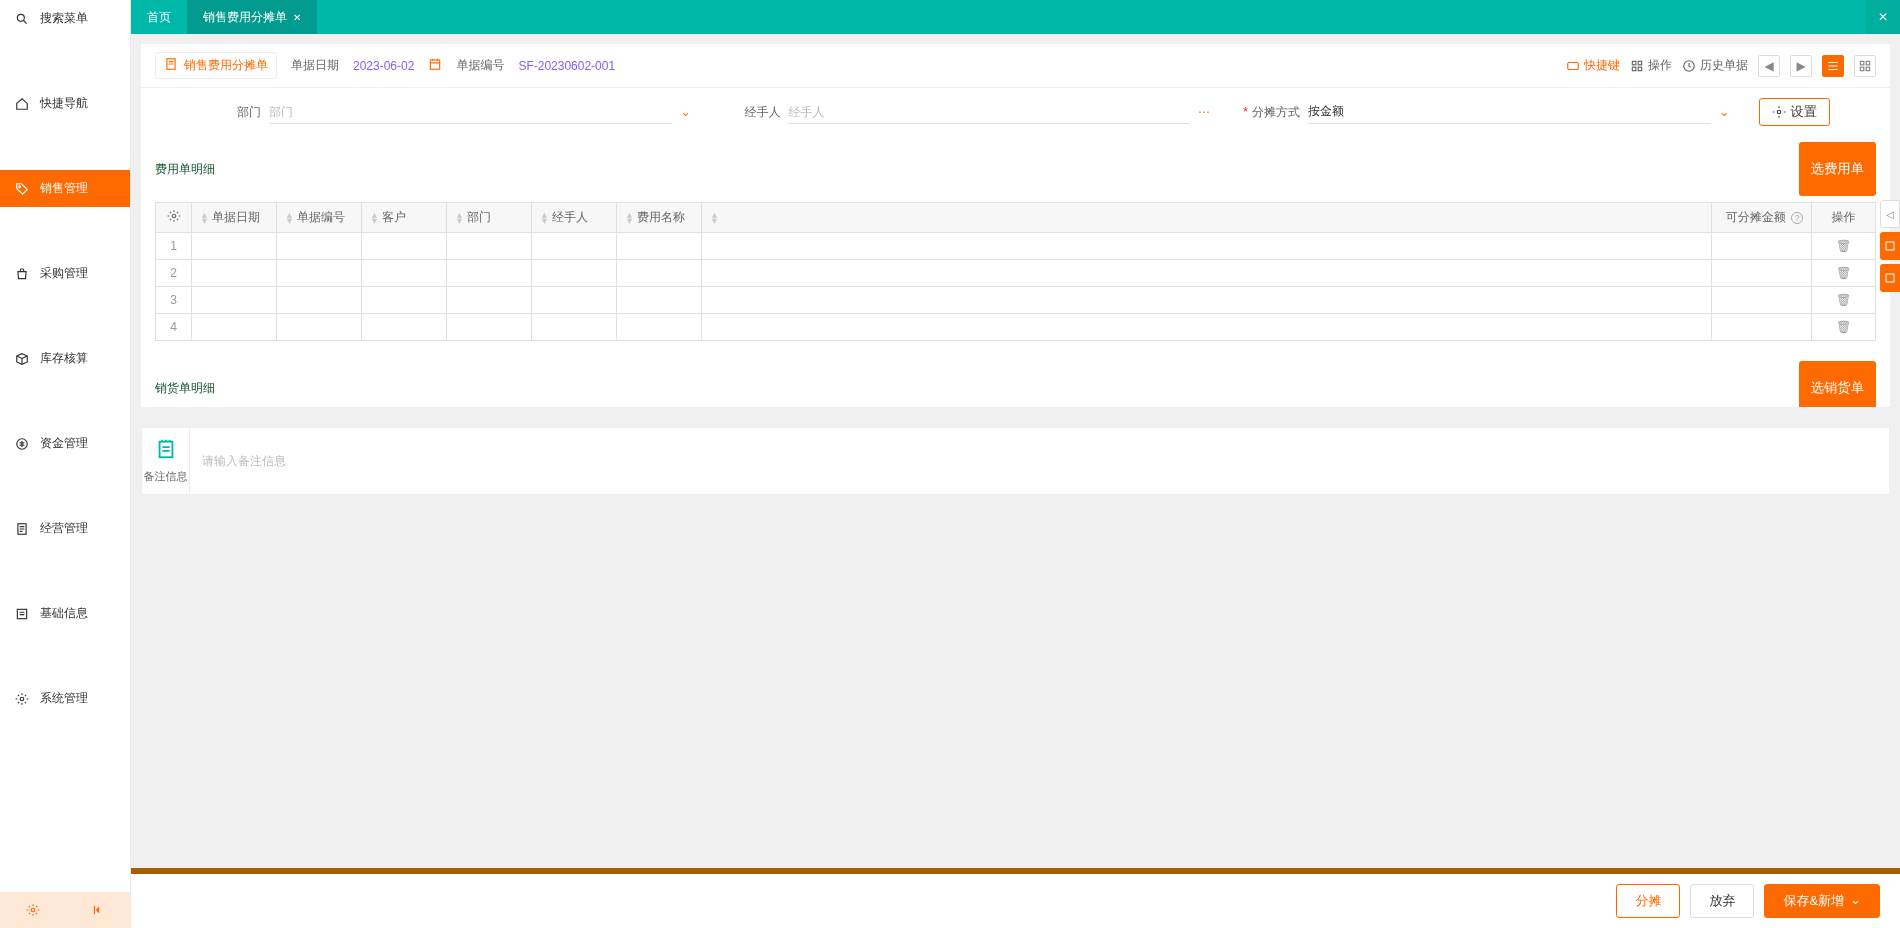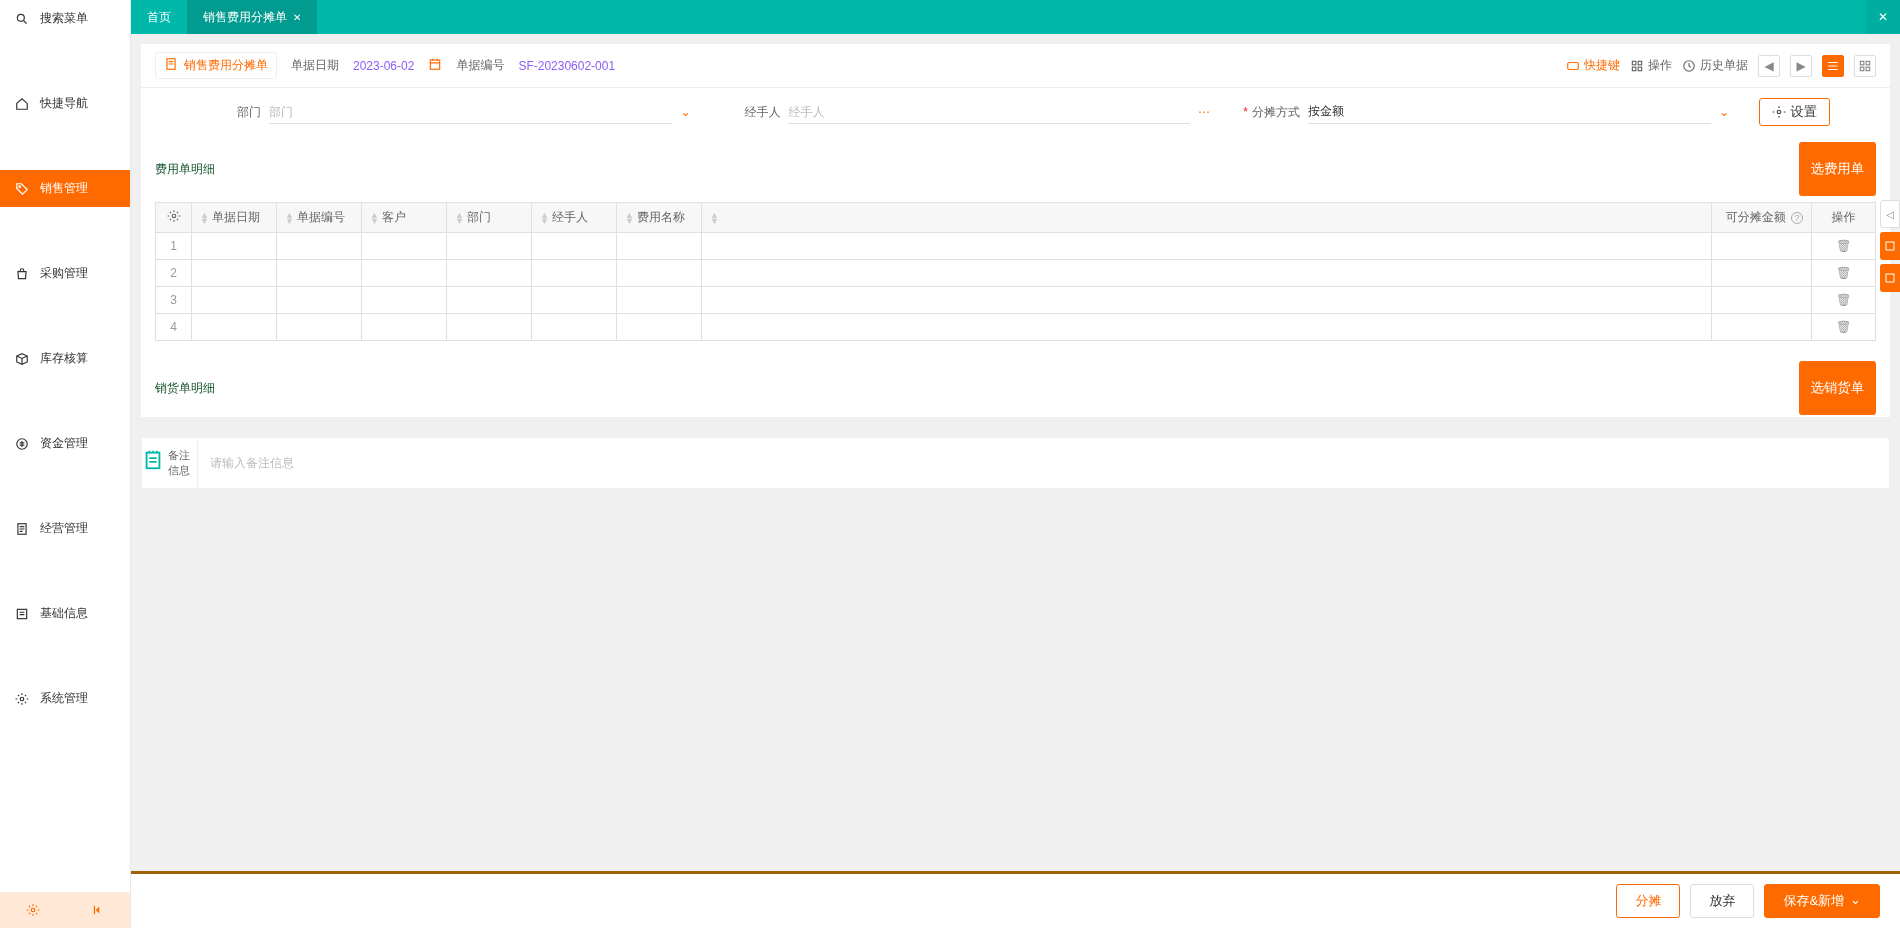--- a/index.html
+++ b/index.html
@@ -63,27 +63,27 @@
 .tbl .rownum { text-align: center; width: 36px; color: #999; }
 .tbl .gear-col { width: 36px; text-align: center; }
 .tbl .op-col { width: 64px; text-align: center; }
 .tbl .num-col { text-align: right; }
 .tbl .subtotal td { background: #fdf6ec; }
 .sort-icon { color: #ccc; font-size: 9px; display: inline-flex; flex-direction: column; line-height: 6px; margin-right: 3px; vertical-align: middle; }
 .help-icon { display: inline-block; width: 12px; height: 12px; border: 1px solid #aaa; border-radius: 50%; font-size: 9px; text-align: center; line-height: 11px; color: #aaa; margin-left: 2px; }
 
 
 .remarks { display: flex; margin: 10px; background: #fff; border: 1px solid #eee; }
-.remarks-side { width: 56px; display: flex; flex-direction: row; align-items: center; justify-content: center; gap: 4px; border-right: 1px solid #eee; padding: 10px 0; }
+.remarks-side { width: 48px; display: flex; flex-direction: column; align-items: center; justify-content: center; gap: 4px; border-right: 1px solid #eee; padding: 10px 0; }
 .remarks-side .ricon { color: #00b8a9; font-size: 20px; }
 .remarks-input { flex: 1; border: none; padding: 12px; font-size: 12px; outline: none; resize: none; }
 .remarks-input::placeholder { color: #bbb; }
 
 
-.footer { display: flex; justify-content: flex-end; gap: 10px; padding: 10px 20px; background: #fff; border-top: 3px solid #a16207; }
+.footer { display: flex; justify-content: flex-end; gap: 10px; padding: 10px 20px; background: #fff; border-top: 6px solid #a16207; }
 .btn { padding: 7px 18px; border-radius: 3px; cursor: pointer; font-size: 13px; }
 .btn-default { background: #fff; border: 1px solid #ddd; color: #333; }
 .btn-outline { background: #fff; border: 1px solid #ff6a00; color: #ff6a00; }
 .btn-primary { background: #ff6a00; border: 1px solid #ff6a00; color: #fff; display: flex; align-items: flex-start; gap: 6px; }
 
 
 .right-gutter { position: fixed; right: 0; top: 200px; display: flex; flex-direction: column; gap: 4px; }
 .gutter-btn { width: 20px; height: 28px; background: #ff6a00; color: #fff; display: flex; align-items: center; justify-content: center; border-radius: 3px 0 0 3px; cursor: pointer; font-size: 10px; }
 .gutter-btn.light { background: #fff; border: 1px solid #ddd; color: #888; }
 

